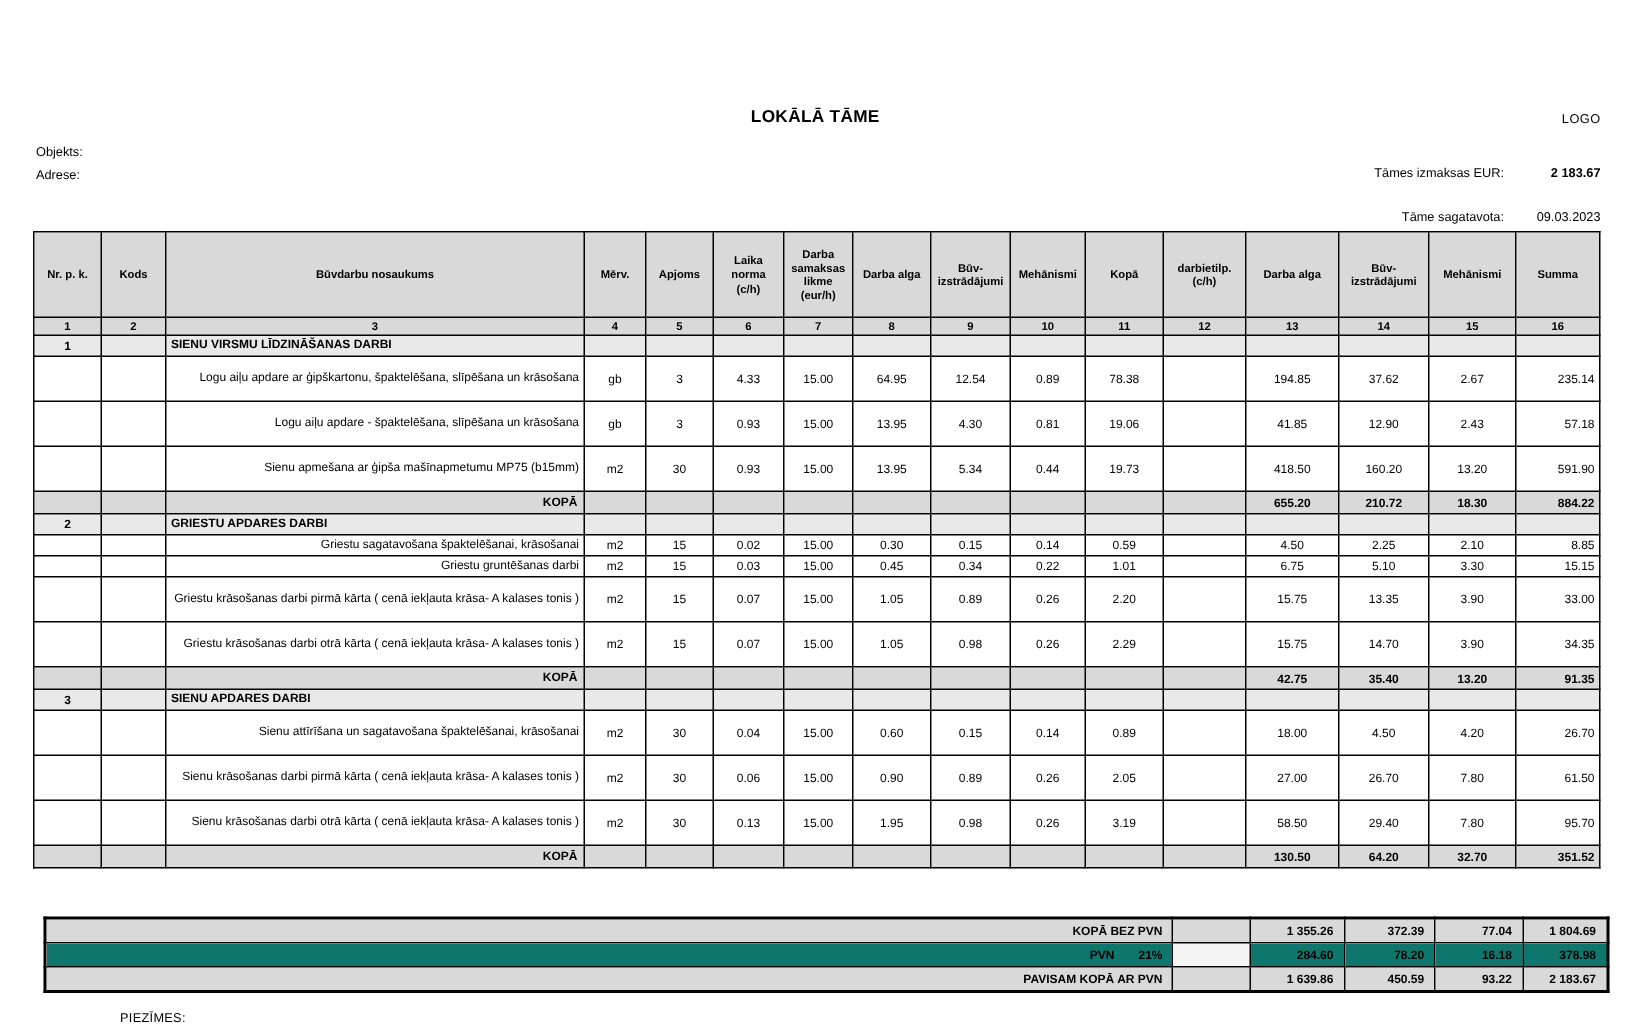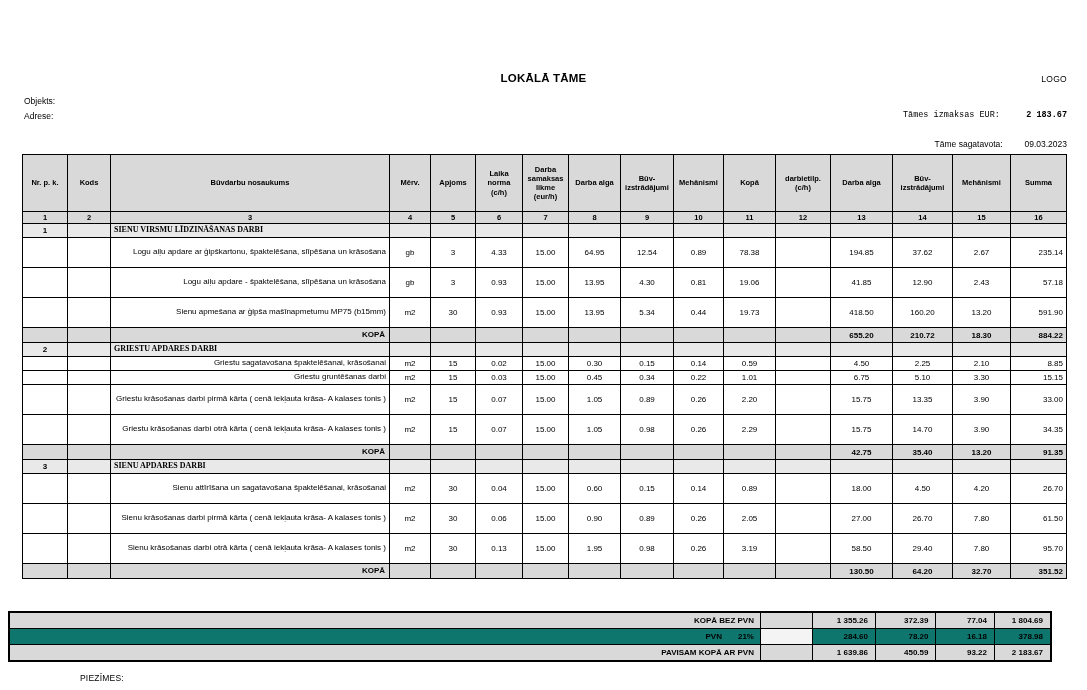--- a/index.html
+++ b/index.html
@@ -53,21 +53,21 @@
     right: 20px;
     font-size: 8.5px;
     white-space: nowrap;
   }
   .hdr-right-row .hr-label { display: inline-block; }
   .hdr-right-row .hr-value {
     display: inline-block;
     width: 62px;
     text-align: right;
   }
-  #cost-row  { top: 110px; font-family: Liberation Mono, monospace; }
+  #cost-row  { top: 110px; }
   #cost-row .hr-value { font-weight: bold; }
   #date-row  { top: 139px; }
 
   
   #main-table-wrap {
     position: absolute;
     left: 22px;
     top: 154px;
     width: 1044px;
   }
@@ -104,21 +104,21 @@
   td.blank-top { background: #d9d9d9; border-bottom-color: #d9d9d9; }
 
   
   tr.sec-row td {
     background: #e9e9e9;
     height: 13px;
     font-weight: bold;
     font-size: 8px;
   }
   tr.sec-row td.c-nr { text-align: center; }
-  tr.sec-row td.c-name { text-align: left; font-family: Liberation Serif, serif; }
+  tr.sec-row td.c-name { text-align: left; }
 
   tr.item-row td { height: 13px; }
   tr.item-row.tall td { height: 29px; }
 
   tr.total-row td {
     background: #d9d9d9;
     height: 14px;
     font-weight: bold;
   }
   tr.total-row td.c-name { text-align: right; padding-right: 4px; }
@@ -127,21 +127,21 @@
   td.c-nr     { text-align: center; }
   td.c-kods   { text-align: center; }
   td.c-name   { text-align: right; line-height: 1.3; }
   td.c-mer    { text-align: center; }
   td.c-num    { text-align: center; }
   td.c-sum    { text-align: right; padding-right: 7px; }
 
   
   #foot-table-wrap {
     position: absolute;
-    left: 8px;
+    left: 29px;
     top: 611px;
     width: 934px;
   }
   table.foot {
     border-collapse: collapse;
     table-layout: fixed;
     width: 1044px;
     font-size: 8px;
     border: 2px solid #000000;
   }

